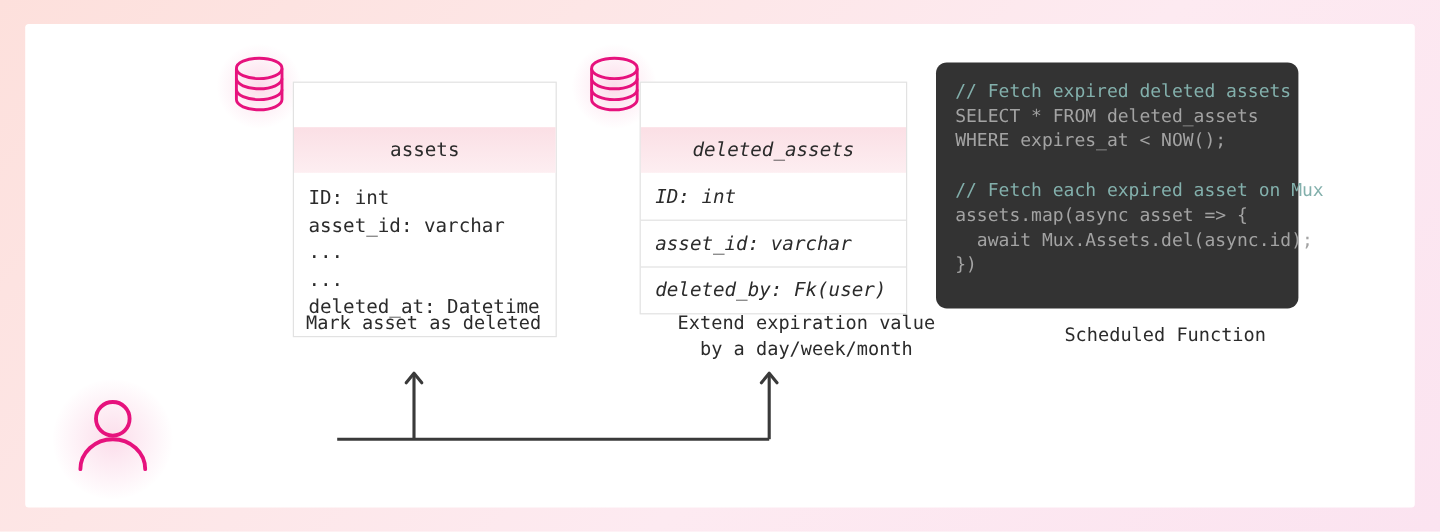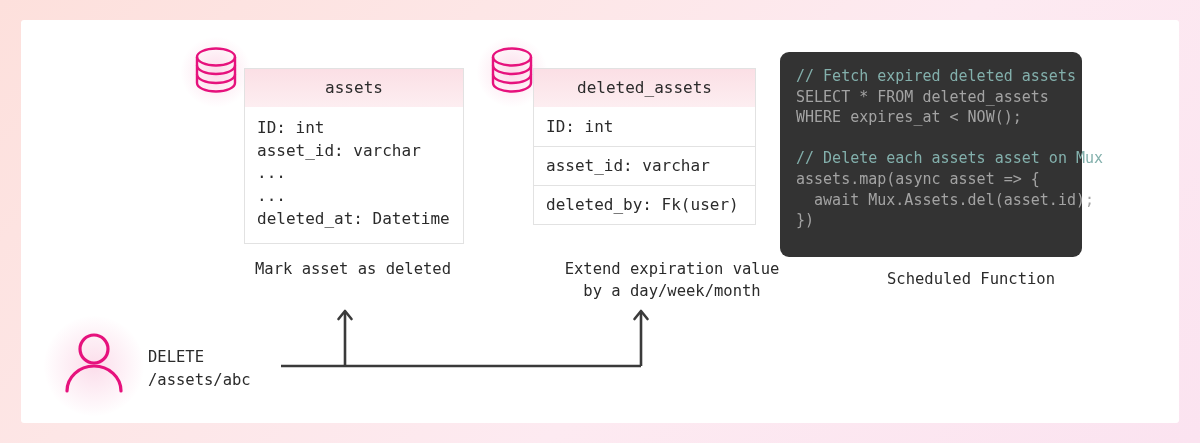--- a/index.html
+++ b/index.html
@@ -21,20 +21,21 @@
     position:absolute;left:-10px;top:-8px;width:72px;height:72px;border-radius:50%;
     background:radial-gradient(circle,rgba(233,30,120,0.16) 0%,rgba(233,30,120,0.05) 45%,rgba(233,30,120,0) 70%);
   }
   .dbicon svg{position:absolute;left:0;top:0;}
 
   
   .etable{position:absolute;background:#ffffff;border:1px solid #e2e2e2;}
   .ehead{
     text-align:center;font-size:16px;color:#2b2b2b;padding:9px 6px 10px;
     background:linear-gradient(180deg,#fbdfe5 0%,#fdeef1 100%);
+    margin-top:37px;
   }
   .ebody{padding:10px 12px 12px;}
   .erow{font-size:16px;color:#2b2b2b;line-height:1.42;white-space:pre;}
   .erow-sep{
     font-size:16px;color:#2b2b2b;padding:9px 12px 10px;
     border-top:1px solid #e2e2e2;white-space:pre;
   }
   .erow-first{
     font-size:16px;color:#2b2b2b;padding:10px 12px 10px;white-space:pre;
   }
@@ -101,50 +102,48 @@
   <div class="dbicon" style="left:486px;top:44px;">
     <div class="glow"></div>
     <svg width="52" height="56" viewBox="0 0 52 56" fill="none" stroke="#e6127d" stroke-width="2.4">
       <ellipse cx="26" cy="13" rx="19" ry="8.5"></ellipse>
       <path d="M7 13 v26 a19 8.5 0 0 0 38 0 v-26"></path>
       <path d="M7 21.5 a19 8.5 0 0 0 38 0"></path>
       <path d="M7 30.5 a19 8.5 0 0 0 38 0"></path>
     </svg>
   </div>
 
-  <div class="etable" style="left:533px;top:68px;width:221px;">
+  <div class="etable" style="left:533px;top:68px;width:221px;font-style:italic;">
     <div class="ehead">deleted_assets</div>
     <div class="erow-first">ID: int</div>
     <div class="erow-sep">asset_id: varchar</div>
     <div class="erow-sep">deleted_by: Fk(user)</div>
   </div>
   <div class="caption" style="left:531px;top:258px;width:282px;">Extend expiration value
 by a day/week/month</div>
 
   <div class="codepanel">
     <div class="codeline cmt">// Fetch expired deleted assets</div>
     <div class="codeline">SELECT * FROM deleted_assets</div>
     <div class="codeline">WHERE expires_at &lt; NOW();</div>
     <div class="codeline blank"> </div>
-    <div class="codeline cmt">// Delete each assets asset on Mux</div>
+    <div class="codeline cmt">// Fetch each expired asset on Mux</div>
     <div class="codeline">assets.map(async asset =&gt; {</div>
-    <div class="codeline">  await Mux.Assets.del(asset.id);</div>
+    <div class="codeline">  await Mux.Assets.del(async.id);</div>
     <div class="codeline">})</div>
   </div>
   <div class="caption" style="left:830px;top:268px;width:282px;">Scheduled Function</div>
 
   <div class="usericon">
     <div class="glow"></div>
     <svg width="72" height="72" viewBox="0 0 72 72" fill="none" stroke="#e6127d" stroke-width="3.2">
       <circle cx="36" cy="21" r="14"></circle>
       <path d="M9 63 a27 25 0 0 1 54 0" stroke-linecap="round"></path>
     </svg>
   </div>
-  <div class="reqlabel">DELETE
-/assets/abc</div>
 
   <div class="connector">
     <svg width="400" height="90" viewBox="0 0 400 90" fill="none" stroke="#3a3a3a" stroke-width="2.6">
       <path d="M6 66 H366"></path>
       <path d="M70 66 V12"></path>
       <path d="M366 66 V12"></path>
       <path d="M63.5 19 L70 11 L76.5 19" stroke-linecap="round" stroke-linejoin="round"></path>
       <path d="M359.5 19 L366 11 L372.5 19" stroke-linecap="round" stroke-linejoin="round"></path>
     </svg>
   </div>

